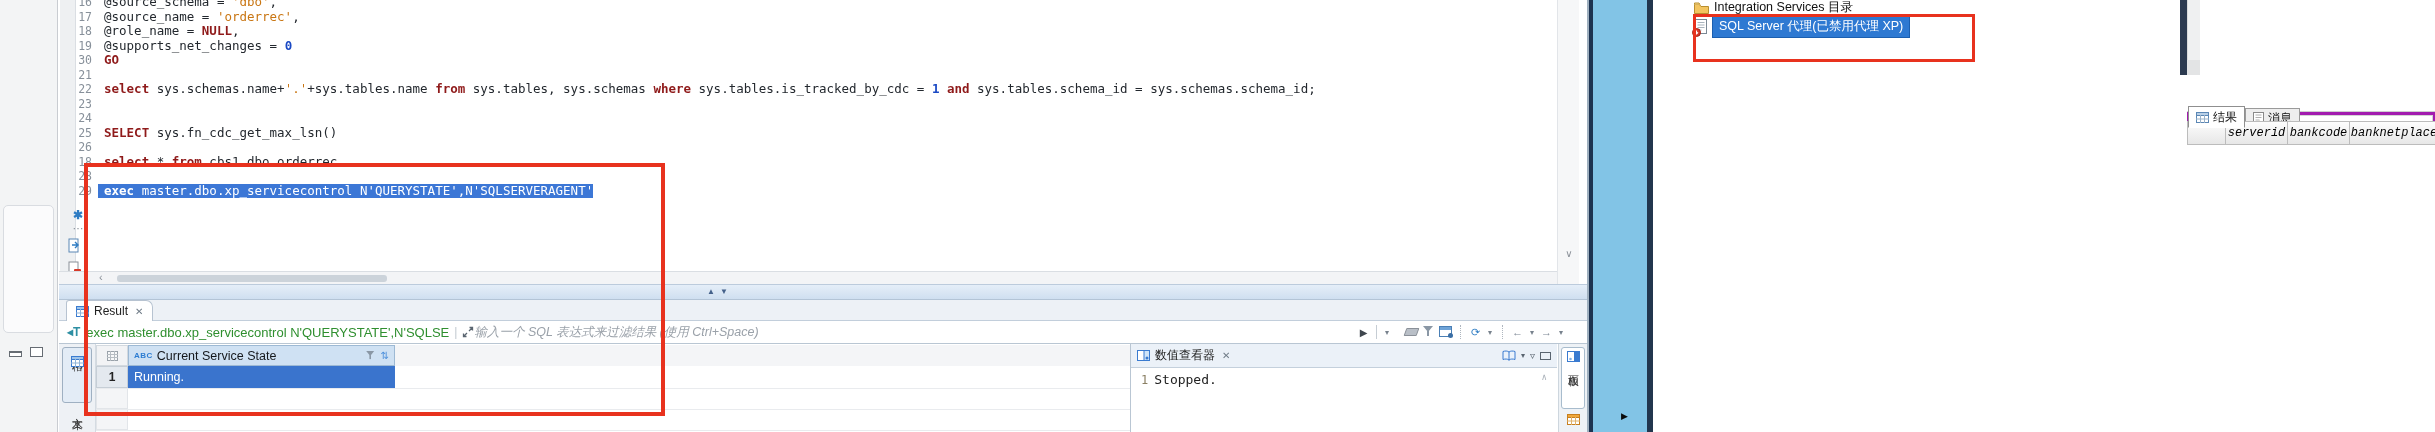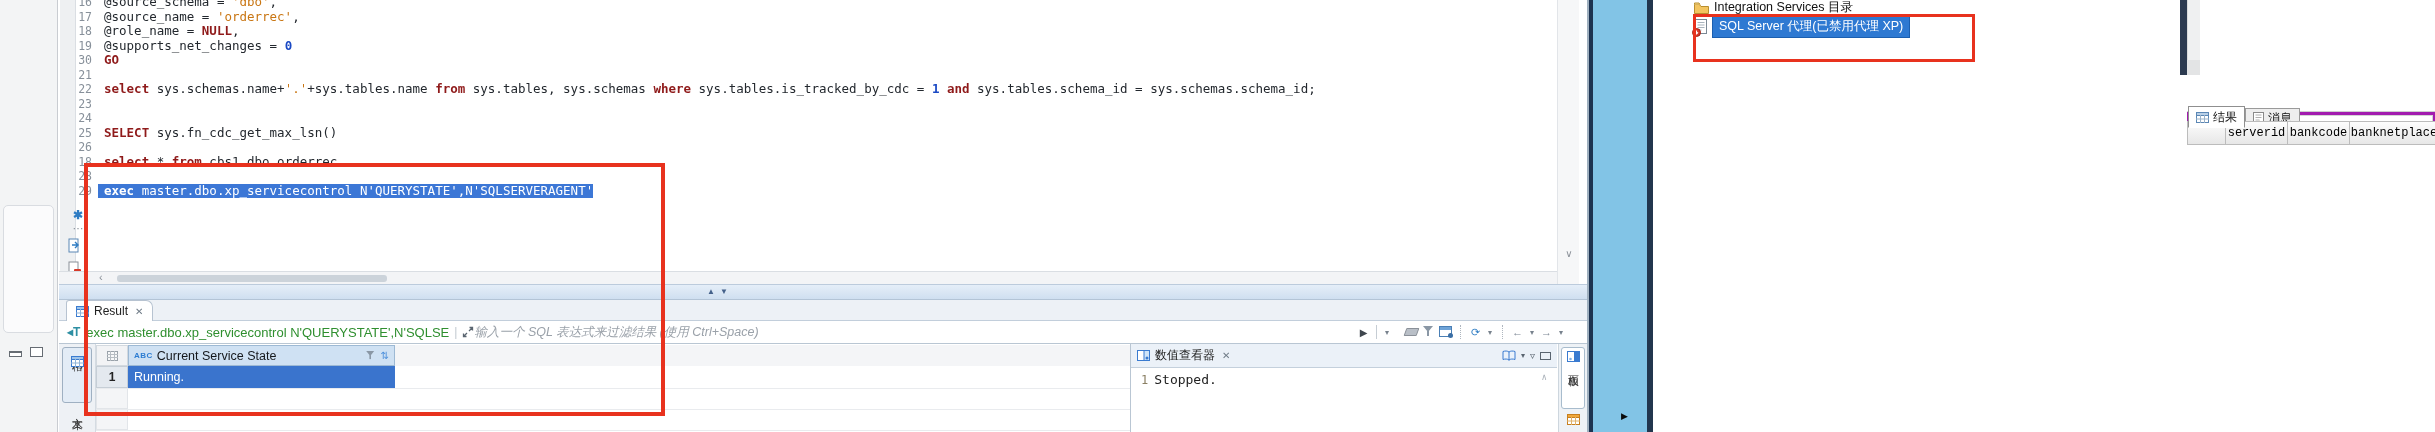--- a/index.html
+++ b/index.html
@@ -138,21 +138,21 @@
                   text-align:center; font-size:10px; line-height:14px; color:#555; }
   .ztrack { position:absolute; left:78px; top:3px; width:168px; height:17px; background:#fff; border:1px solid #d5d5d5; }
 
   .ssms-tabs { left:2187px; top:98px; width:248px; height:23px; border-bottom:1px solid #8f8f8f;margin-top:8px; }
   .stab { position:absolute; height:22px; display:flex; align-items:center; gap:4px; padding:0 7px; font-size:12px; color:#111; }
   .stab.sel { left:1px; top:0; background:#fff; border:1px solid #8f8f8f; border-bottom:1px solid #fff; z-index:2; }
   .stab.unsel { left:58px; top:2px; background:#eee; border:1px solid #9a9a9a; height:20px; }
 
   .shead { top:121px; height:24px; background:linear-gradient(#fdfdfd,#e7e7e7); border:1px solid #bcbcbc;
            font-family:"Liberation Mono","DejaVu Sans Mono",monospace; font-size:12px; color:#000;
-           text-align:center; line-height:22px; overflow:hidden; }
+           text-align:center; line-height:22px; overflow:hidden;font-style:italic; }
 
   
   .red-rect { border:4px solid #e8321e; pointer-events:none; z-index:50; }
   .red-rect2 { border:3px solid #e8321e; pointer-events:none; z-index:50; }
 
   svg { display:block; }
 </style>
 </head>
 <body>
 

